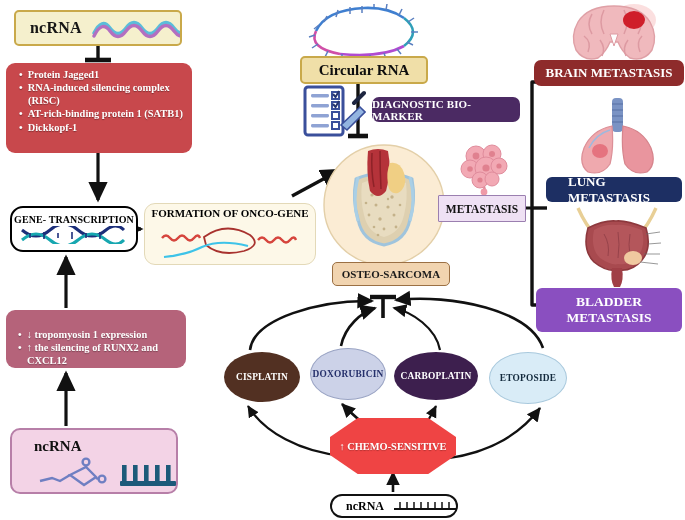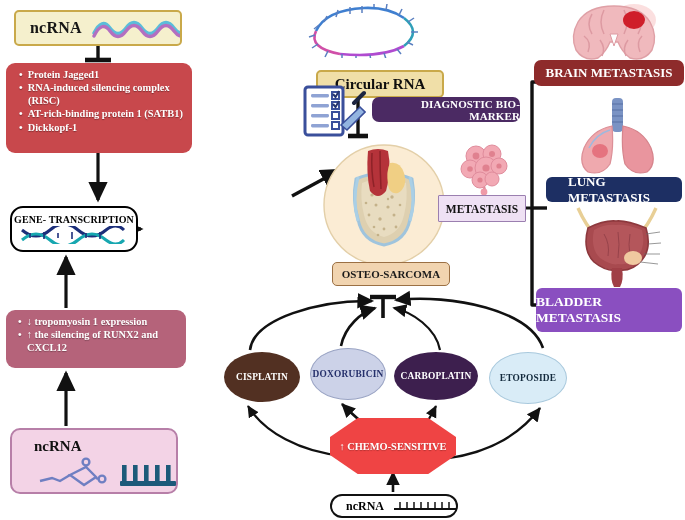--- a/index.html
+++ b/index.html
@@ -42,21 +42,21 @@
     left: 10px; top: 206px; width: 128px; height: 46px;
     background: #ffffff; border: 2.4px solid #000; border-radius: 13px;
     flex-direction: column; gap: 1px;
   }
   .gene-box .lbl { font-weight: bold; font-size: 10px; color: #000; letter-spacing: .1px; }
 
   
   .tropo {
     left: 6px; top: 310px; width: 180px; height: 58px;
     background: #b5637a; border-radius: 9px;
-    align-items: flex-start; justify-content: flex-start; padding: 5px 6px 5px 8px;
+    align-items: flex-start; justify-content: flex-start; padding: 18px 6px 5px 8px;
   }
   .tropo ul { list-style: none; }
   .tropo li {
     color: #fff; font-weight: bold; font-size: 10.4px; line-height: 13px;
     text-indent: -9px; padding-left: 13px;
     text-shadow: 0 1px 1px rgba(0,0,0,.3);
   }
   .tropo li::before { content: "\2022"; margin-right: 5px; }
 
   
@@ -70,29 +70,29 @@
   
   .onco {
     left: 144px; top: 203px; width: 172px; height: 62px;
     background: #fdf8e8; border: 1.5px solid #e3d9b8; border-radius: 11px;
     flex-direction: column; justify-content: flex-start; padding-top: 3px;
   }
   .onco .lbl { font-weight: bold; font-size: 11px; color: #000; }
 
   
   .circrna {
-    left: 316px; top: 56px; width: 128px; height: 28px;
-    background: #f0dfa8; border: 2px solid #c9a94a; border-radius: 5px; margin-top: 14px;
+    left: 300px; top: 56px; width: 128px; height: 28px;
+    background: #f0dfa8; border: 2px solid #c9a94a; border-radius: 5px;
   }
   .circrna .lbl { font-weight: bold; font-size: 15px; color: #0e0e0e; }
 
   
   .diag {
     left: 372px; top: 97px; width: 148px; height: 25px;
-    background: #4b2a63; border-radius: 7px; text-align: right;
+    background: #4b2a63; border-radius: 7px;
   }
   .diag .lbl { font-weight: bold; font-size: 11px; color: #fff; letter-spacing: .1px; }
 
   
   .osteo {
     left: 332px; top: 262px; width: 118px; height: 24px;
     background: #f1d4b0; border: 1.6px solid #9b7044; border-radius: 5px;
   }
   .osteo .lbl { font-weight: bold; font-size: 11px; color: #1b1b1b; }
 
@@ -111,21 +111,21 @@
   .brain-m .lbl { font-weight: bold; font-size: 13px; color: #fff; }
   .lung-m {
     left: 546px; top: 177px; width: 136px; height: 25px;
     background: #1d2f63; border-radius: 6px;
   }
   .lung-m .lbl { font-weight: bold; font-size: 13px; color: #fff; margin-left: 22px; }
   .bladder-m {
     left: 536px; top: 288px; width: 146px; height: 44px;
     background: #8a4fc0; border-radius: 6px; flex-direction: column; line-height: 16px;
   }
-  .bladder-m .lbl { font-weight: bold; font-size: 13.5px; color: #fff; text-align: left; }
+  .bladder-m .lbl { font-weight: bold; font-size: 13.5px; color: #fff; text-align: center; }
 
   
   .drug { border-radius: 50%; }
   .drug .lbl { font-weight: bold; font-size: 9.4px; text-align: center; letter-spacing: .2px; }
   .d-cis { left: 224px; top: 352px; width: 76px; height: 50px; background: #523022; }
   .d-cis .lbl { color: #fff; }
   .d-dox { left: 310px; top: 348px; width: 76px; height: 52px; background: #ccd2e8; border: 1px solid #9aa4c4; }
   .d-dox .lbl { color: #25306b; }
   .d-car { left: 394px; top: 352px; width: 84px; height: 48px; background: #3d1f4e; }
   .d-car .lbl { color: #fff; }
@@ -259,20 +259,29 @@
         <rect x="86" y="24" width="56" height="5" rx="1"></rect>
         <rect x="88" y="8" width="4.6" height="17"></rect>
         <rect x="99" y="8" width="4.6" height="17"></rect>
         <rect x="110" y="8" width="4.6" height="17"></rect>
         <rect x="121" y="8" width="4.6" height="17"></rect>
         <rect x="132" y="8" width="4.6" height="17"></rect>
       </g>
     </svg>
   </div>
 
+  <div class="node onco">
+    <span class="lbl">FORMATION OF ONCO-GENE</span>
+    <svg width="160" height="42">
+      <path d="M54 18 Q76 2 100 16 Q112 26 94 32 Q70 38 56 26 Z" fill="none" stroke="#a8322e" stroke-width="1.8"></path>
+      <path d="M12 19 q4 -5 8 0 q4 5 8 0 q4 -5 8 0 q4 5 8 0 q4 -5 6 0" fill="none" stroke="#d6453d" stroke-width="2.4"></path>
+      <path d="M108 21 q4 -5 8 0 q4 5 8 0 q4 -5 8 0 q4 5 8 0 q4 -5 6 0" fill="none" stroke="#d6453d" stroke-width="2.4"></path>
+      <path d="M14 38 Q36 36 52 28 Q70 20 98 27" fill="none" stroke="#3ec3e8" stroke-width="2.2"></path>
+    </svg>
+  </div>
 
   <svg class="art" style="left:300px; top:4px;" width="128" height="54">
     <g fill="none" stroke-width="2.6">
       <path d="M64 4 Q26 6 16 27" stroke="#3f7fd0"></path>
       <path d="M16 27 Q8 44 40 50" stroke="#d04fa8"></path>
       <path d="M40 50 Q82 54 104 42" stroke="#b04bd0"></path>
       <path d="M104 42 Q122 28 104 14" stroke="#2f9fb8"></path>
       <path d="M104 14 Q88 3 64 4" stroke="#3f7fd0"></path>
     </g>
     <g stroke="#5a7fc0" stroke-width="1.5">

